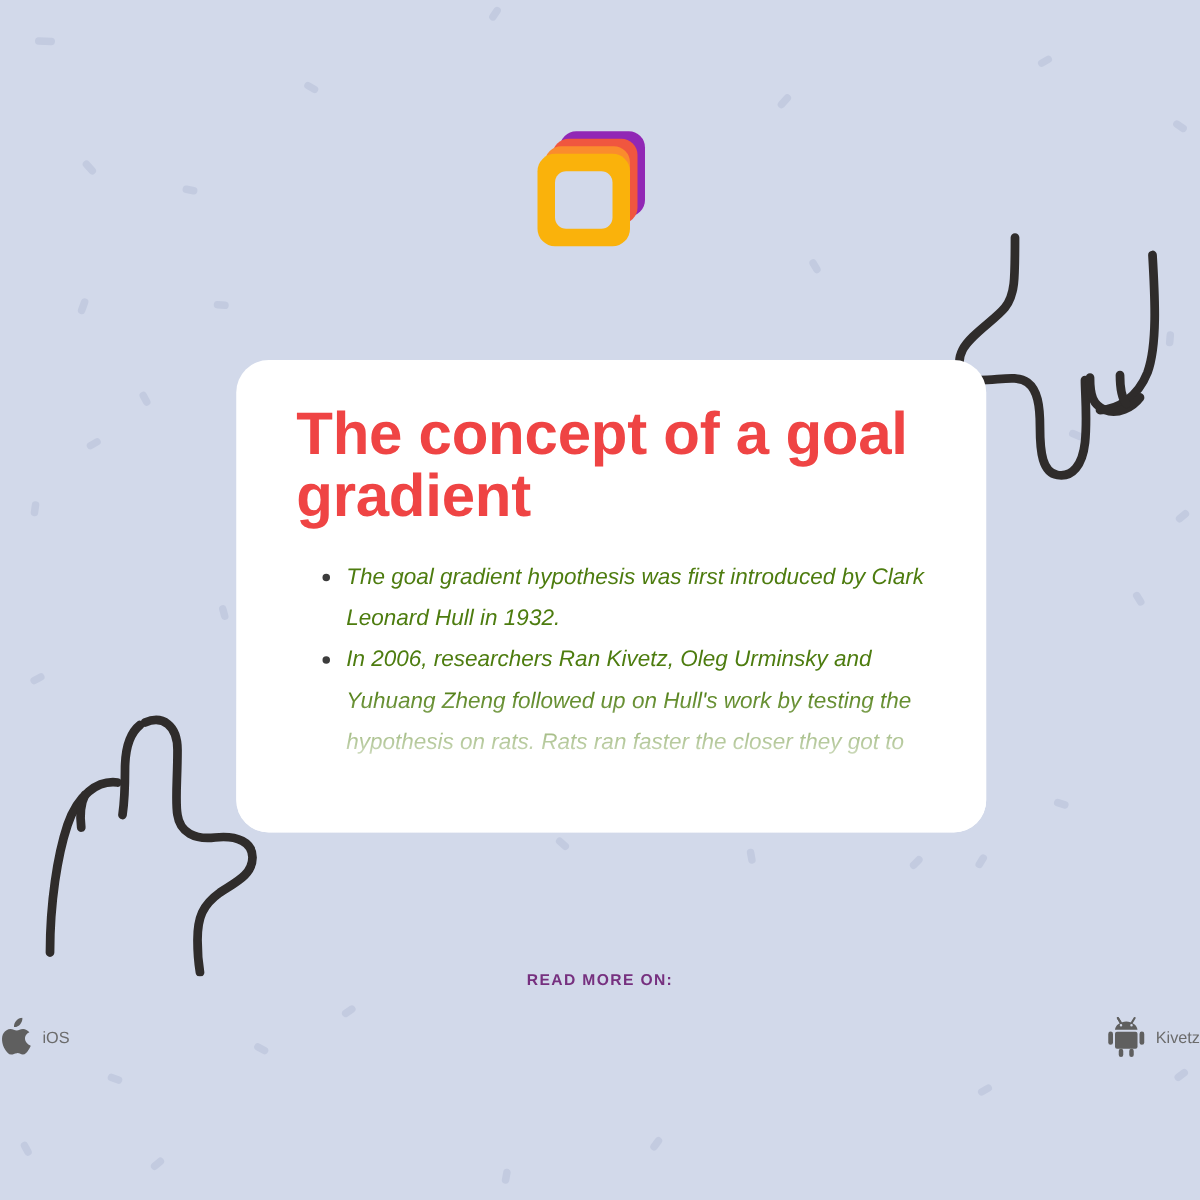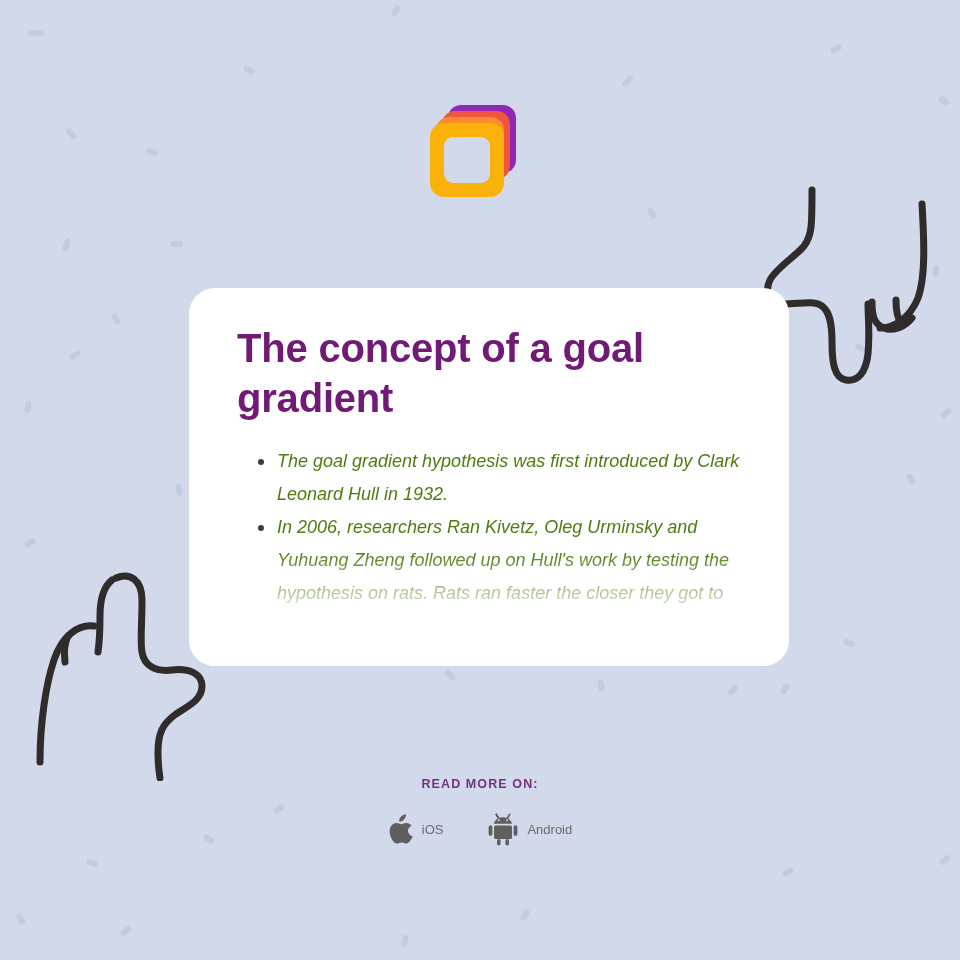--- a/index.html
+++ b/index.html
@@ -92,24 +92,24 @@
   }
   #card-inner {
     position: absolute;
     left: 0; top: 0;
     width: 600px;
     padding: 35px 44px 0 48px;
     box-sizing: border-box;
   }
   #card-title {
     margin: 0;
-    font-size: 40px;
+    font-size: 48px;
     line-height: 50px;
     font-weight: bold;
-    color: #701a75;
+    color: #ef4444;
     letter-spacing: -0.2px;
   }
   #card-bullets {
     list-style: none;
     margin: 22px 0 0 0;
     padding: 0;
   }
   #card-bullets li {
     position: relative;
     padding-left: 40px;
@@ -165,21 +165,21 @@
     color: #3a3a3a;
     white-space: nowrap;
   }
   #wordmark-name { font-weight: bold; letter-spacing: -0.3px; }
   #wordmark-dot  { color: #8b2f9b; font-weight: bold; font-size: 29px; }
   #wordmark-tld  { font-weight: normal; color: #4a4a4a; letter-spacing: -0.2px; }
 
   #stores {
     margin-top: 22px;
     display: flex;
-    justify-content: center;
+    justify-content: space-between;
     align-items: center;
     gap: 44px;
   }
   .store {
     display: flex;
     align-items: center;
     gap: 8px;
   }
   .store-label {
     font-size: 13px;
@@ -287,18 +287,18 @@
             <path fill="#5f5f5f" d="M9.3 1.4 L11.5 5.1" stroke="#5f5f5f" stroke-width="1.7" stroke-linecap="round"></path>
             <path fill="none" stroke="#5f5f5f" stroke-width="1.7" stroke-linecap="round" d="M9.3 1.4 L11.6 5.2 M22.7 1.4 L20.4 5.2"></path>
             <path fill="#5f5f5f" d="M16 4.2c-4.7 0-8.6 2.9-9 6.6h18C24.6 7.1 20.7 4.2 16 4.2z M11.8 8.2a1 1 0 1 1 0-2a1 1 0 0 1 0 2z M20.2 8.2a1 1 0 1 1 0-2a1 1 0 0 1 0 2z"></path>
             <rect x="7" y="12.4" width="18" height="13.6" rx="1.6" fill="#5f5f5f"></rect>
             <rect x="1.6" y="12.2" width="3.8" height="10.6" rx="1.9" fill="#5f5f5f"></rect>
             <rect x="26.6" y="12.2" width="3.8" height="10.6" rx="1.9" fill="#5f5f5f"></rect>
             <rect x="10" y="26" width="3.6" height="6.6" rx="1.8" fill="#5f5f5f"></rect>
             <rect x="18.4" y="26" width="3.6" height="6.6" rx="1.8" fill="#5f5f5f"></rect>
           </svg>
         </span>
-        <span class="store-label">Android</span>
+        <span class="store-label">Kivetz</span>
       </div>
     </div>
   </div>
 
 </div>
 
 </body></html>

